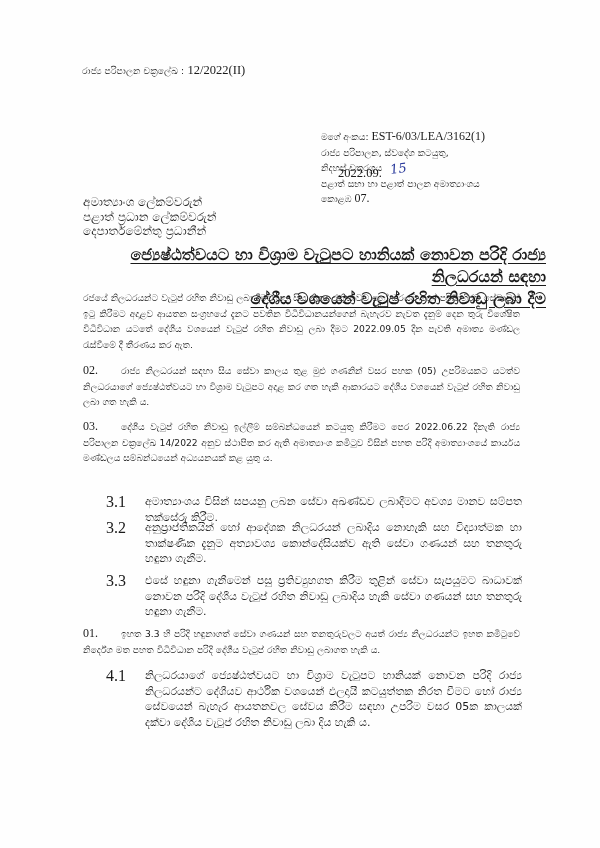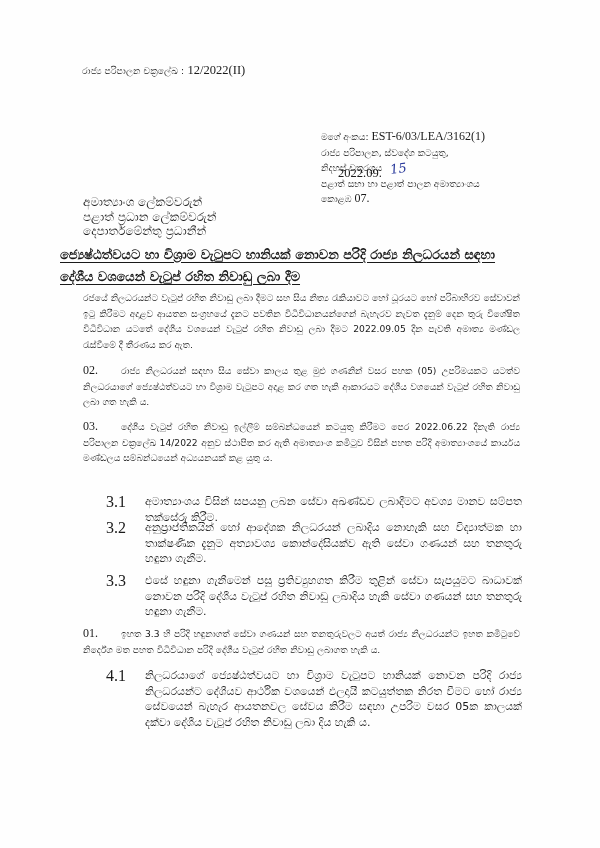--- a/index.html
+++ b/index.html
@@ -71,23 +71,23 @@
     }
     .addressee {
       height: 14.5px;
       line-height: 14.5px;
       font-size: 12px;
       white-space: nowrap;
     }
     .heading {
       left: 60px; top: 244px;
       width: 486px;
-      text-align: left;
+      text-align: right;
       font-weight: bold;
-      font-size: 13px;
+      font-size: 16px;
       line-height: 22px;
     }
     .heading span {
       text-decoration: underline;
       text-underline-offset: 3px;
     }
     .para {
       font-size: 9.2px;
       line-height: 15.5px;
       text-align: justify;

